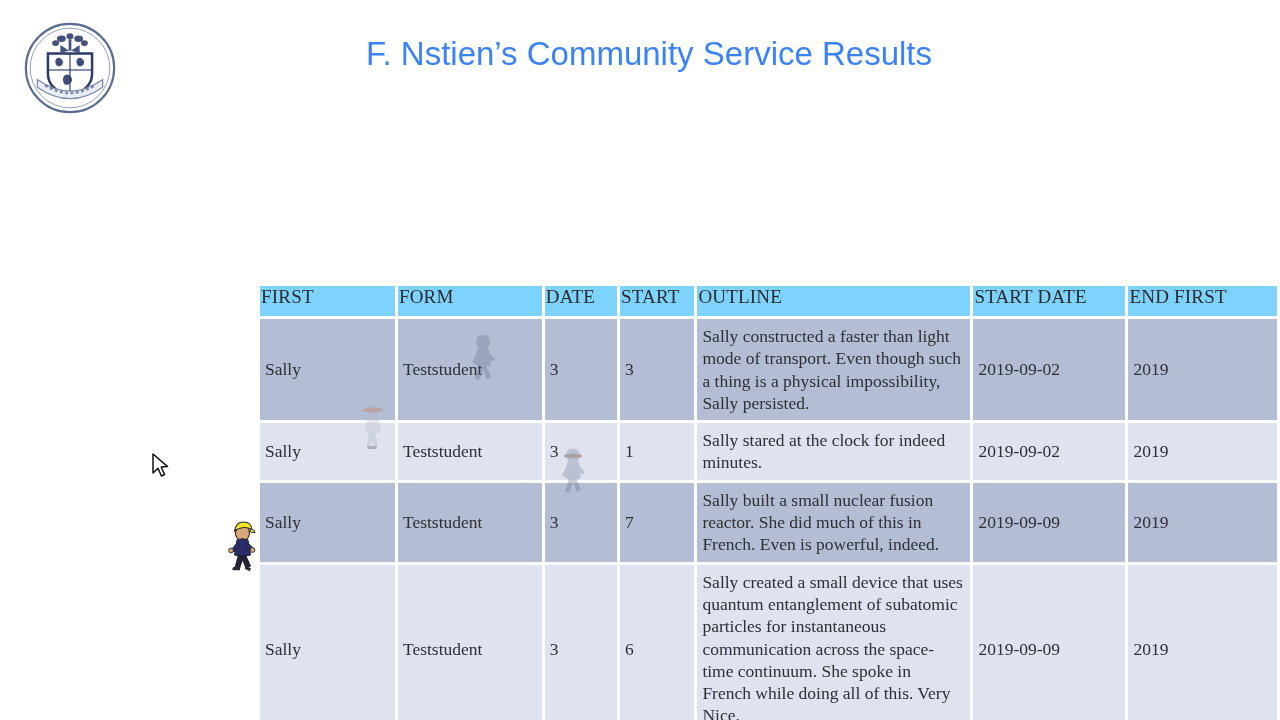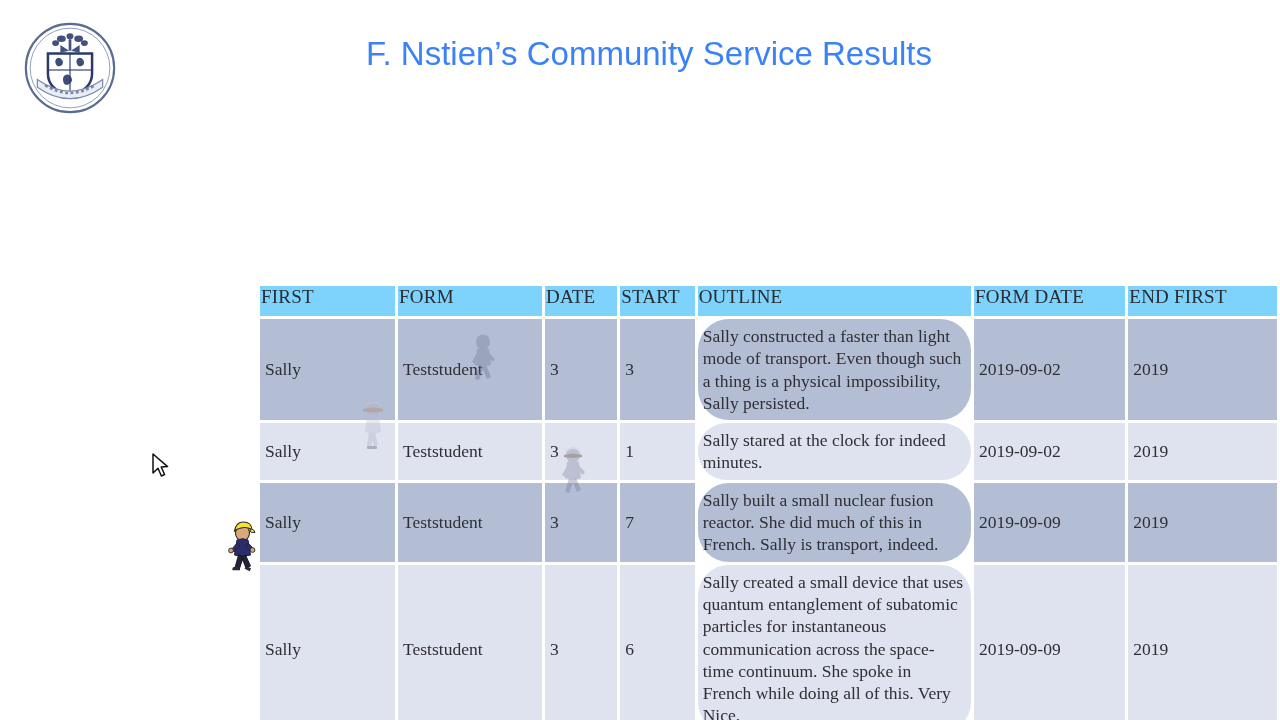--- a/index.html
+++ b/index.html
@@ -78,21 +78,21 @@
 
   
   .col-first    { width: 160px; }
   .col-last     { width: 160px; }
   .col-form     { width:  79px; }
   .col-hours    { width:  79px; }
   .col-outline  { width: 320px; }
   .col-start    { width: 164px; }
   .col-end      { width: 164px; }
 
-  td.cell-outline { line-height: 22.3px; border-radius: 31px; }
+  td.cell-outline { line-height: 22.3px; }
 
   
   .sprite {
     position: absolute;
     width: 34px; height: 56px;
     pointer-events: none;
   }
   .sprite svg { display: block; width: 100%; height: 100%; }
 
   #sprite-runner-main  { left: 225px; top: 519px; opacity: 1;    z-index: 40; }
@@ -159,21 +159,21 @@
         <col class="col-start">
       <col class="col-end">
     </colgroup>
     <thead>
       <tr>
         <th>FIRST</th>
         <th>FORM</th>
         <th>DATE</th>
         <th>START</th>
         <th>OUTLINE</th>
-        <th>FORM DATE</th>
+        <th>START DATE</th>
         <th>END FIRST</th>
       </tr>
     </thead>
     <tbody>
       <tr class="row-odd">
         <td class="cell-first">Sally</td>
         <td class="cell-last">Teststudent</td>
         <td class="cell-form">3</td>
         <td class="cell-hours">3</td>
         <td class="cell-outline">Sally constructed a faster than light mode of transport. Even though such a thing is a physical impossibility, Sally persisted.</td>
@@ -187,21 +187,21 @@
         <td class="cell-hours">1</td>
         <td class="cell-outline">Sally stared at the clock for indeed minutes.</td>
         <td class="cell-start">2019-09-02</td>
         <td class="cell-end">2019</td>
       </tr>
       <tr class="row-odd">
         <td class="cell-first">Sally</td>
         <td class="cell-last">Teststudent</td>
         <td class="cell-form">3</td>
         <td class="cell-hours">7</td>
-        <td class="cell-outline">Sally built a small nuclear fusion reactor. She did much of this in French. Sally is transport, indeed.</td>
+        <td class="cell-outline">Sally built a small nuclear fusion reactor. She did much of this in French. Even is powerful, indeed.</td>
         <td class="cell-start">2019-09-09</td>
         <td class="cell-end">2019</td>
       </tr>
       <tr class="row-even">
         <td class="cell-first">Sally</td>
         <td class="cell-last">Teststudent</td>
         <td class="cell-form">3</td>
         <td class="cell-hours">6</td>
         <td class="cell-outline">Sally created a small device that uses quantum entanglement of subatomic particles for instantaneous communication across the space-time continuum. She spoke in French while doing all of this. Very Nice.</td>
         <td class="cell-start">2019-09-09</td>

